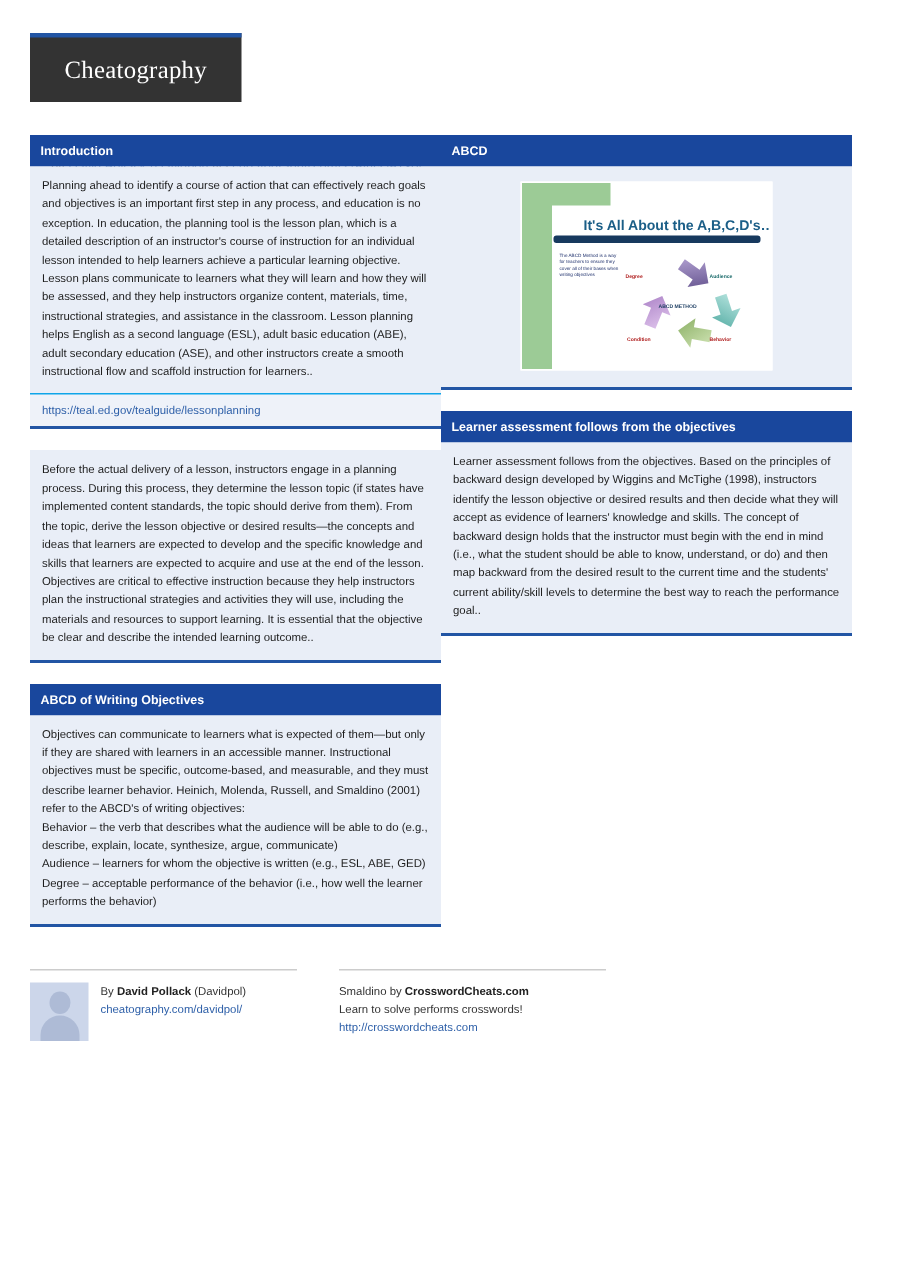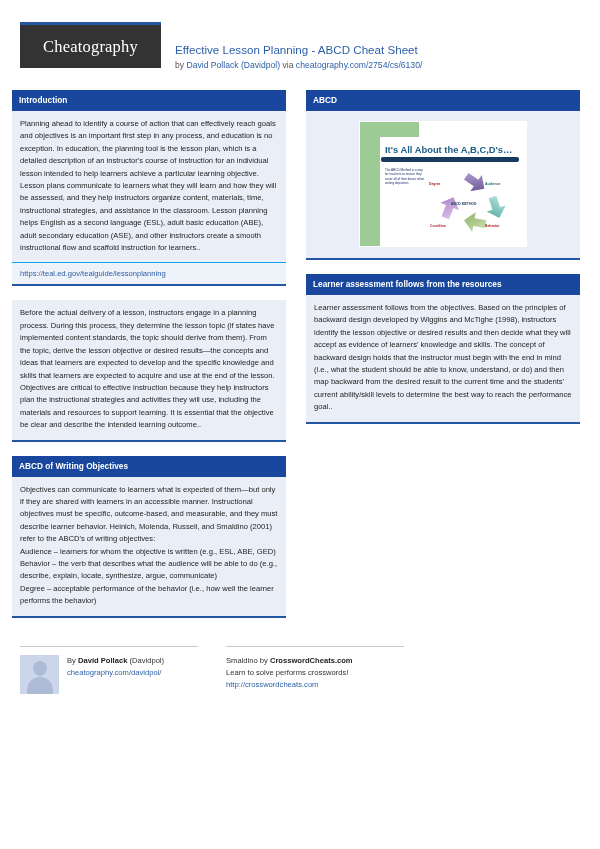--- a/index.html
+++ b/index.html
@@ -21,20 +21,21 @@
     background: #ffffff;
     padding: 22px 20px 0 20px;
   }
 
   
   .header {
     display: flex;
     align-items: flex-start;
     height: 52px;
     margin-bottom: 16px;
+    flex-direction: column;
   }
   .logo-box {
     width: 141px;
     height: 46px;
     background: #333333;
     border-top: 3px solid #2255a4;
     display: flex;
     align-items: center;
     justify-content: center;
     flex: 0 0 auto;
@@ -62,23 +63,22 @@
     line-height: 12px;
   }
   .sheet-byline a, .link {
     color: #2d5fa8;
     text-decoration: none;
   }
 
   
   .columns {
     display: flex;
-    gap: 20px;
+    gap: 0;
     align-items: flex-start;
-    justify-content: flex-end;
   }
   .col {
     width: 274px;
     flex: 0 0 274px;
   }
 
   
   .card {
     border-bottom: 2px solid #2255a4;
     margin-bottom: 14px;
@@ -132,21 +132,21 @@
   }
   .slide-greentop {
     position: absolute;
     left: 0; top: 0;
     width: 59px;
     height: 15px;
     background: #9ccb96;
   }
   .slide-title {
     position: absolute;
-    left: 25px;
+    left: 41px;
     top: 22px;
     font-size: 9.4px;
     font-weight: bold;
     color: #1b5e87;
     white-space: nowrap;
   }
   .slide-rule {
     position: absolute;
     left: 21px;
     top: 35px;
@@ -262,22 +262,22 @@
       <div class="card">
         <div class="card-body">
           <p>Before the actual delivery of a lesson, instructors engage in a planning process. During this process, they determine the lesson topic (if states have implemented content standards, the topic should derive from them). From the topic, derive the lesson objective or desired results—the concepts and ideas that learners are expected to develop and the specific knowledge and skills that learners are expected to acquire and use at the end of the lesson. Objectives are critical to effective instruction because they help instructors plan the instructional strategies and activities they will use, including the materials and resources to support learning. It is essential that the objective be clear and describe the intended learning outcome..</p>
         </div>
       </div>
 
       <div class="card">
         <div class="card-head">ABCD of Writing Objectives</div>
         <div class="card-body">
           <p>Objectives can communicate to learners what is expected of them—but only if they are shared with learners in an accessible manner. Instructional objectives must be specific, outcome-based, and measurable, and they must describe learner behavior. Heinich, Molenda, Russell, and Smaldino (2001) refer to the ABCD's of writing objectives:</p>
+          <p>Behavior – the verb that describes what the audience will be able to do (e.g., describe, explain, locate, synthesize, argue, communicate)</p>
           <p>Audience – learners for whom the objective is written (e.g., ESL, ABE, GED)</p>
-          <p>Behavior – the verb that describes what the audience will be able to do (e.g., describe, explain, locate, synthesize, argue, communicate)</p>
           <p>Degree – acceptable performance of the behavior (i.e., how well the learner performs the behavior)</p>
         </div>
       </div>
 
     </div>
 
     <div class="col">
 
       <div class="card">
         <div class="card-head">ABCD</div>
@@ -330,21 +330,21 @@
               <span class="dlabel teal" style="left:63px; top:18px;">Audience</span>
               <span class="dlabel red" style="left:63px; top:60px;">Behavior</span>
               <span class="dlabel red" style="left:8px; top:60px;">Condition</span>
               <span class="dlabel navy" style="left:29px; top:38px;">ABCD METHOD</span>
             </div>
           </div>
         </div>
       </div>
 
       <div class="card">
-        <div class="card-head">Learner assessment follows from the resources</div>
+        <div class="card-head">Learner assessment follows from the objectives</div>
         <div class="card-body">
           <p>Learner assessment follows from the objectives. Based on the principles of backward design developed by Wiggins and McTighe (1998), instructors identify the lesson objective or desired results and then decide what they will accept as evidence of learners' knowledge and skills. The concept of backward design holds that the instructor must begin with the end in mind (i.e., what the student should be able to know, understand, or do) and then map backward from the desired result to the current time and the students' current ability/skill levels to determine the best way to reach the performance goal..</p>
         </div>
       </div>
 
     </div>
   </div>
 
   <div class="footer">
 

